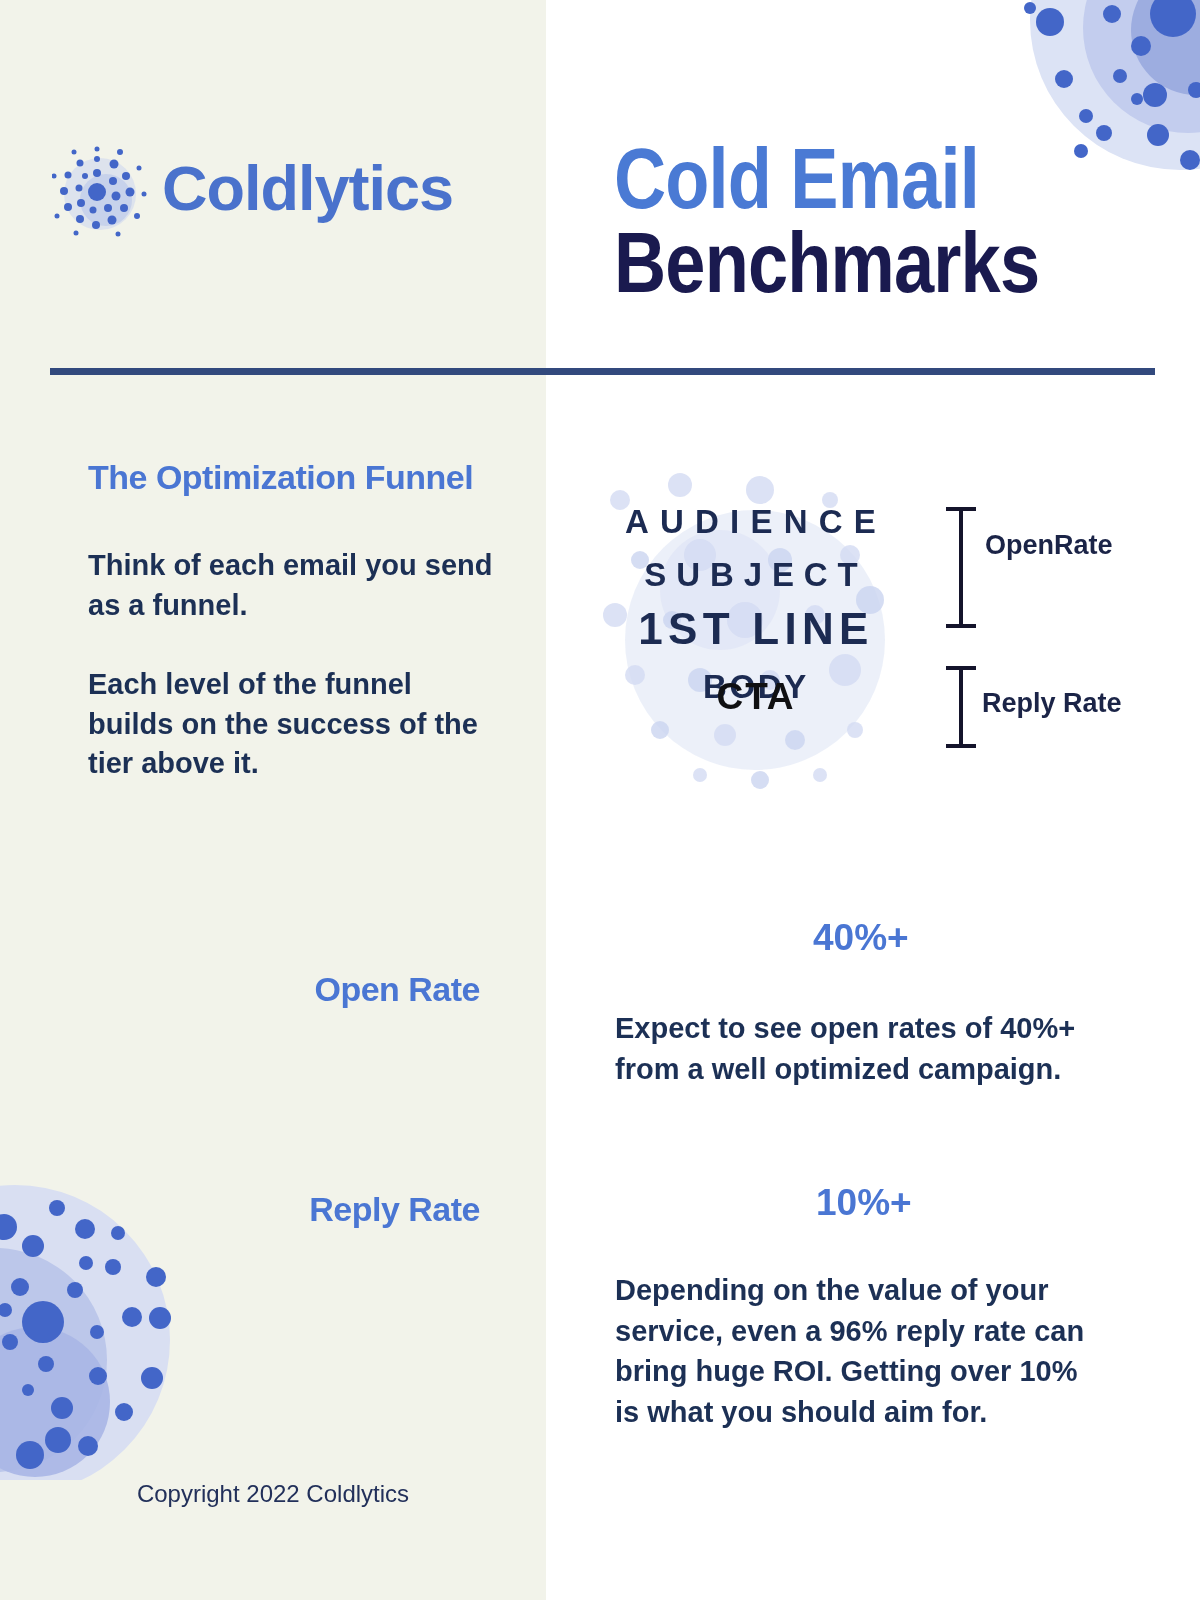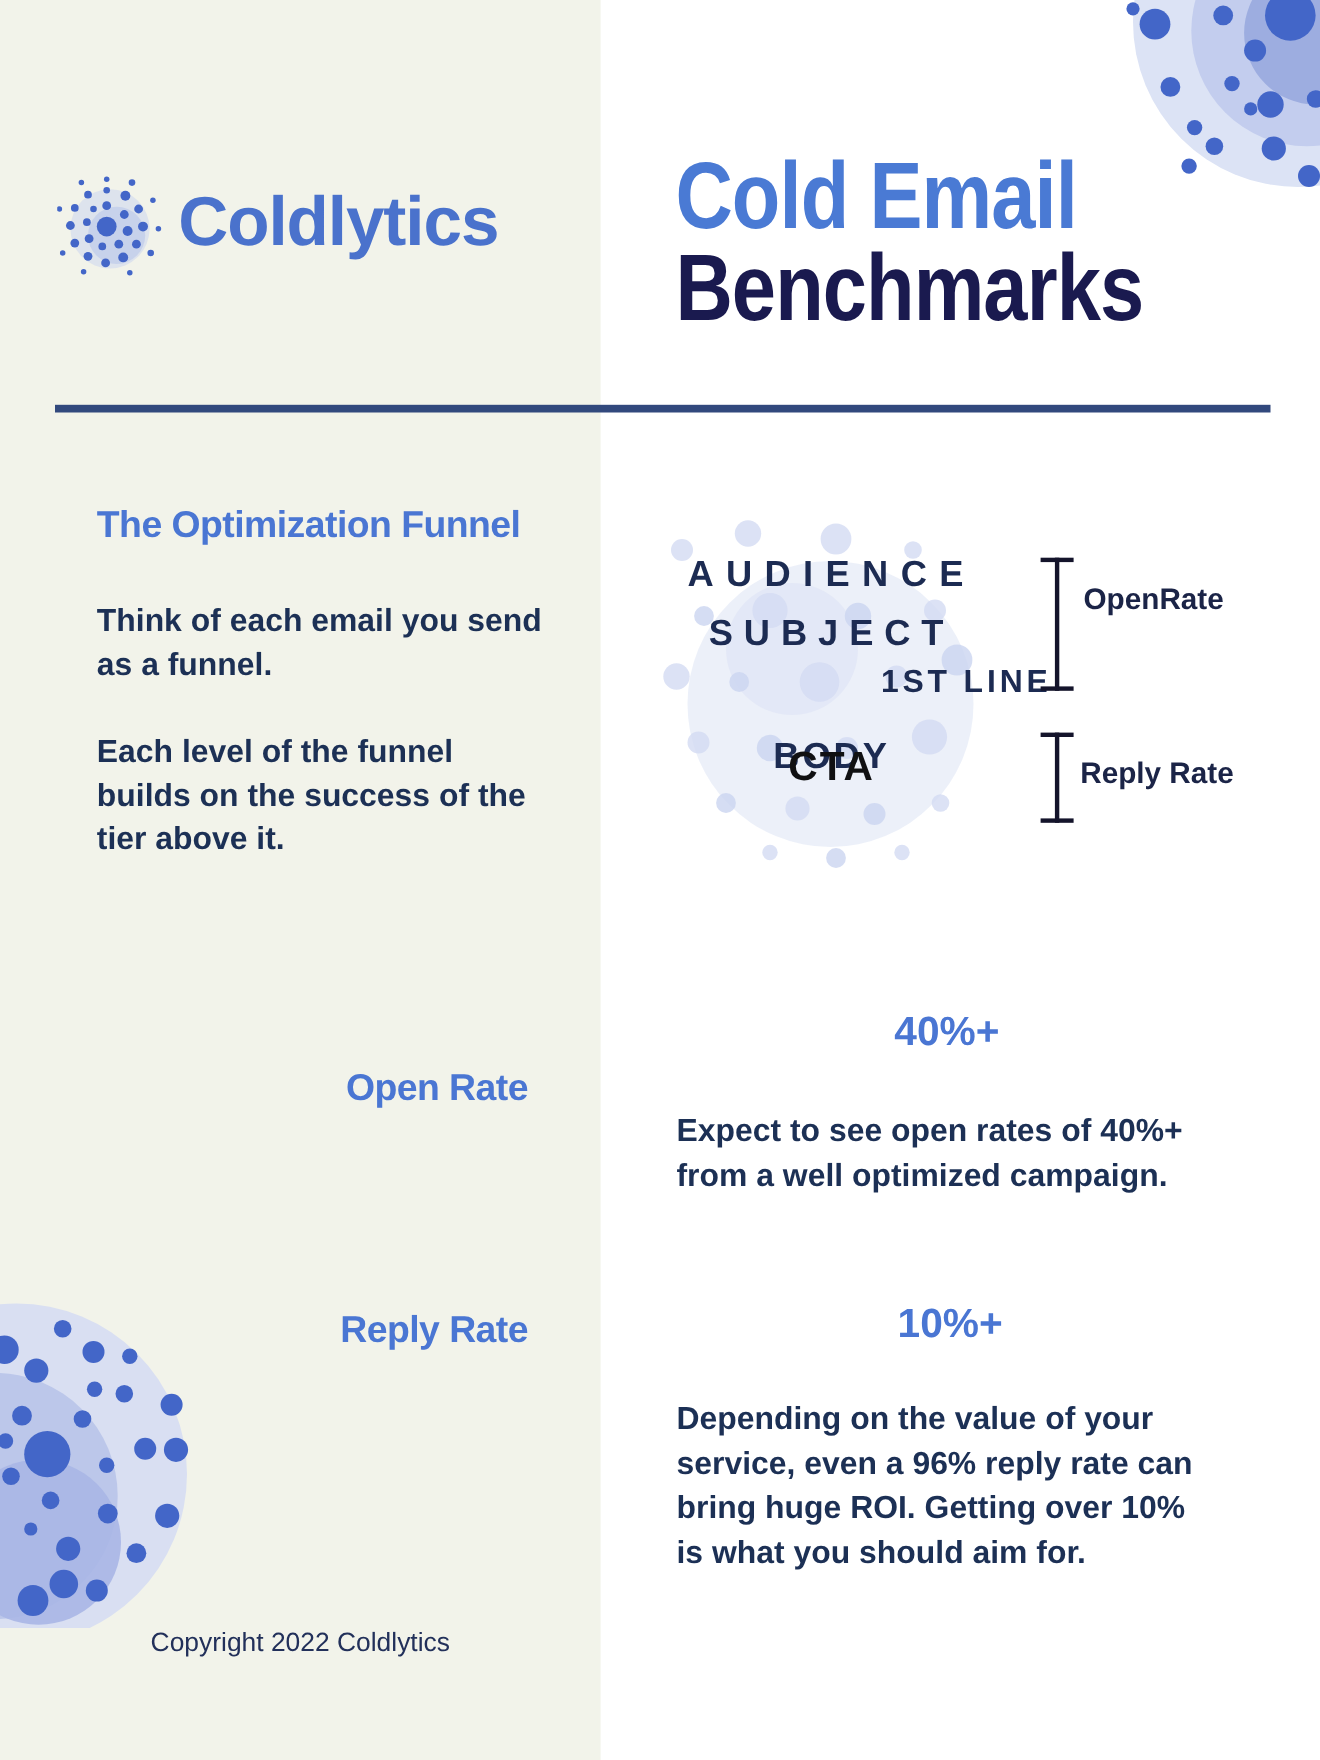--- a/index.html
+++ b/index.html
@@ -3,21 +3,21 @@
 <meta charset="utf-8">
 <style>
   html,body{margin:0;padding:0;background:#ffffff;}
   #canvas{
     position:relative;width:1200px;height:1600px;overflow:hidden;
     background:#ffffff;font-family:"Liberation Sans",sans-serif;
   }
   
   .left-col{position:absolute;left:0;top:0;width:546px;height:1600px;background:#f2f3ea;}
   
-  .logo-row{position:absolute;left:52px;top:164px;width:460px;height:100px;text-align:right;}
+  .logo-row{position:absolute;left:52px;top:150px;width:460px;height:100px;text-align:right;}
   .logo-icon{position:absolute;left:0;top:-4px;}
   .logo-text{
     position:absolute;left:110px;top:2px;font-size:63px;font-weight:700;
     color:#4a72cc;letter-spacing:-1px;
   }
   .title-block{position:absolute;left:614px;top:136px;transform:scaleX(.84);transform-origin:left top;}
   .title-line1{font-size:86px;line-height:.98;font-weight:700;color:#4a7ad4;letter-spacing:-1px;white-space:nowrap;}
   .title-line2{font-size:86px;line-height:.98;font-weight:700;color:#1a1a4f;letter-spacing:-1px;white-space:nowrap;}
   .divider{position:absolute;left:50px;top:368px;width:1105px;height:7px;background:#32497d;}
   
@@ -35,21 +35,21 @@
   .open-rate-label{top:922px;margin-top:48px;}
   .reply-rate-label{top:1190px;}
   .copyright{
     position:absolute;left:0;top:1480px;width:546px;text-align:center;
     font-size:24px;font-weight:400;color:#22305a;
   }
   
   .funnel-tier{position:absolute;left:556px;width:400px;text-align:center;font-weight:700;color:#1c2b52;}
   .tier-0{top:503px;font-size:33px;letter-spacing:.34em;margin-right:-.34em;}
   .tier-1{top:556px;font-size:33px;letter-spacing:.30em;margin-right:-.30em;}
-  .tier-2{top:604px;font-size:29px;letter-spacing:.12em;margin-right:-.12em;text-align:right;}
+  .tier-2{top:604px;font-size:44px;letter-spacing:.12em;margin-right:-.12em;}
   .tier-3{top:668px;font-size:33px;letter-spacing:.08em;margin-right:-.08em;}
   .tier-4{top:676px;font-size:37px;letter-spacing:.05em;margin-right:-.05em;color:#101012;}
   .bracket{position:absolute;left:946px;width:30px;}
   .bracket .stem{position:absolute;left:13px;top:0;width:4px;height:100%;background:#14142b;}
   .bracket .cap{position:absolute;left:0;width:30px;height:4px;background:#14142b;}
   .bracket .cap.top{top:0;}
   .bracket .cap.bot{bottom:0;}
   .bracket-open{top:507px;height:121px;}
   .bracket-reply{top:666px;height:82px;}
   .bracket-label{position:absolute;font-size:27px;font-weight:700;color:#1b2447;white-space:nowrap;}

